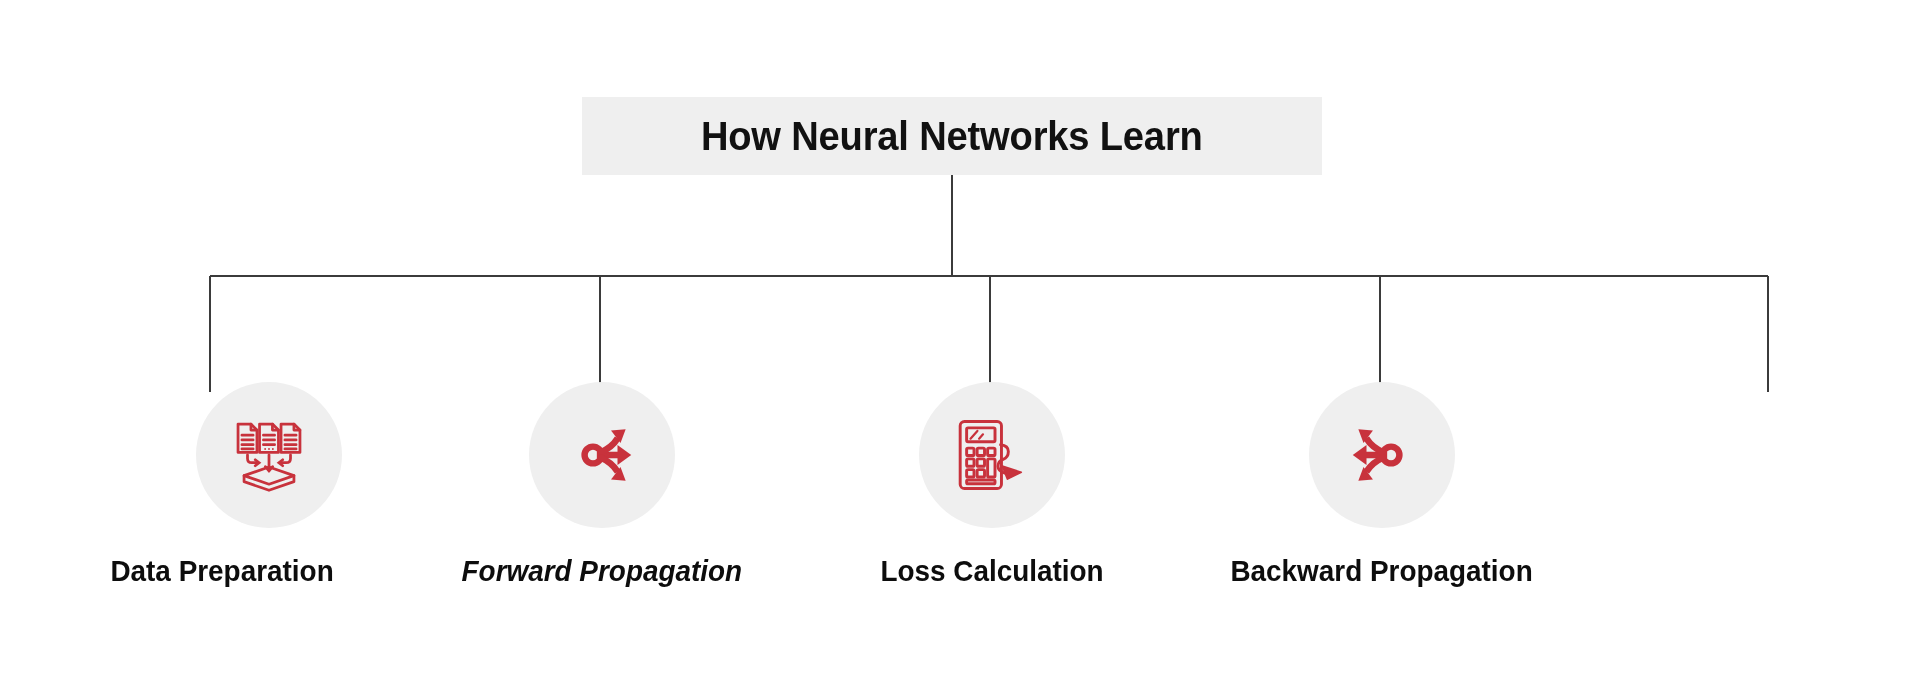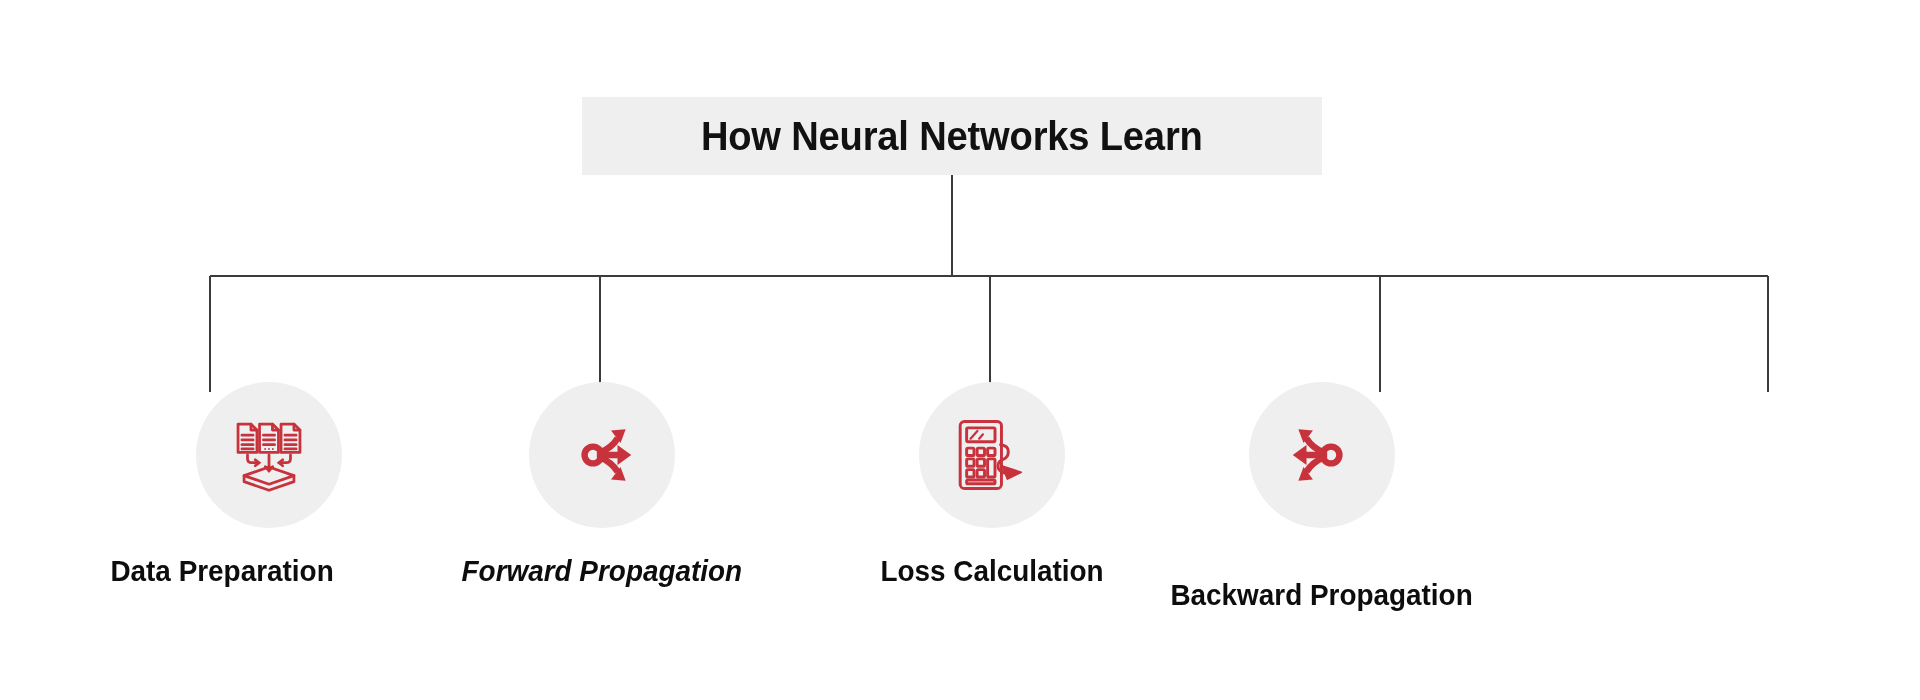--- a/index.html
+++ b/index.html
@@ -87,21 +87,21 @@
     white-space: nowrap;
     text-align: center;
     font-family: "Liberation Sans", "DejaVu Sans", sans-serif;
     transform: scaleX(0.93);
     transform-origin: center top;
   }
 
   .node-0 { left: 82px; align-items: flex-end; }
   .node-1 { left: 472px; font-style: italic; }
   .node-2 { left: 862px; }
-  .node-3 { left: 1192px; gap: 24px; }
+  .node-3 { left: 1252px; }
   .node-4 { left: 1640px; }
 </style>
 </head>
 <body>
 
 <div id="diagram-root">
 
   <div class="title-box">
     <span class="title-text">How Neural Networks Learn</span>
   </div>

